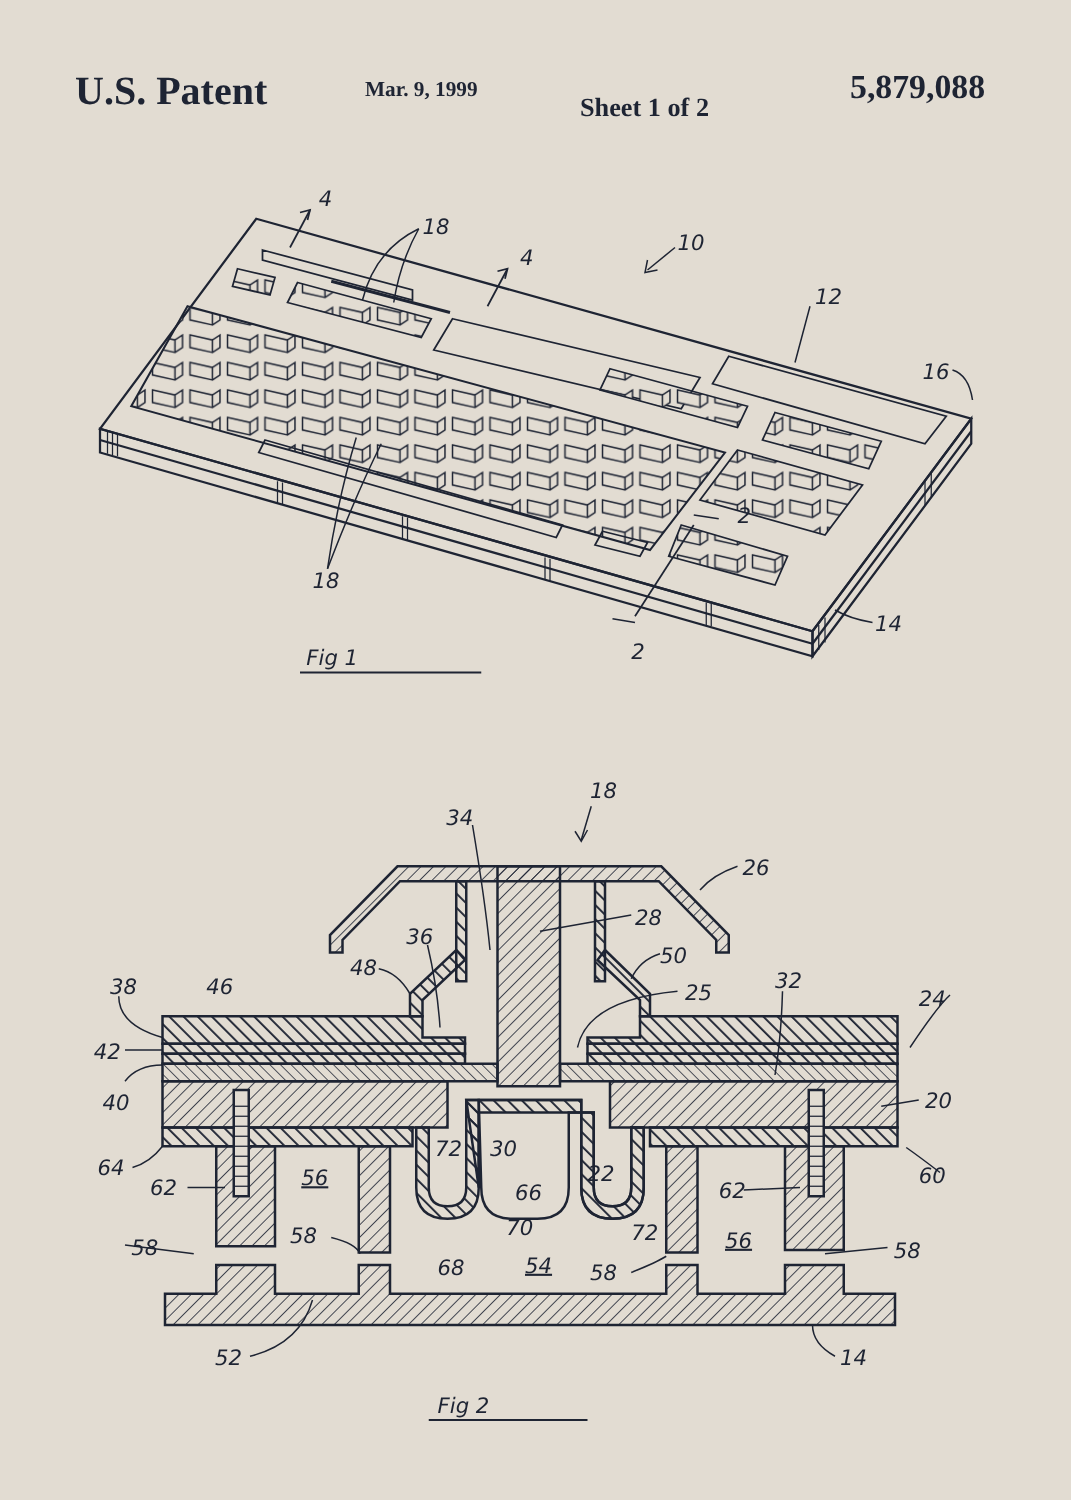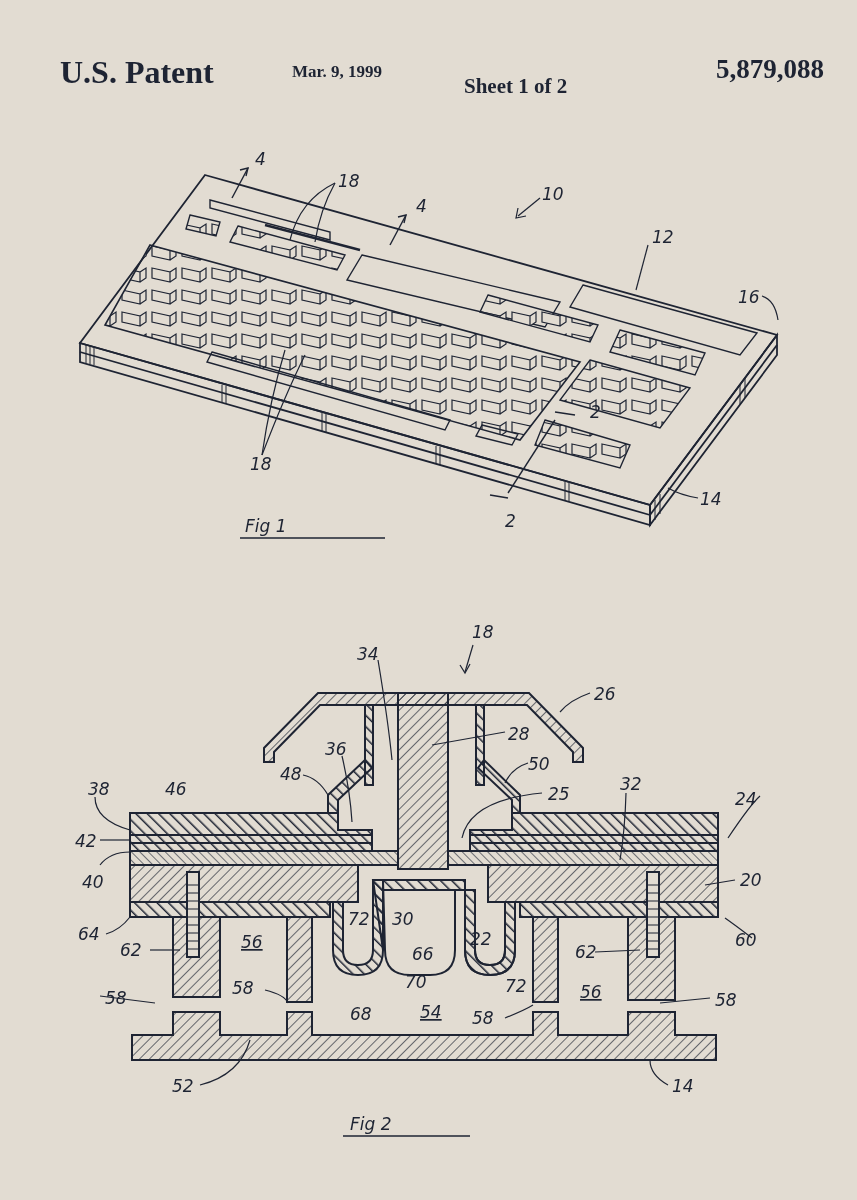--- a/index.html
+++ b/index.html
@@ -1,21 +1,21 @@
 <!DOCTYPE html>
 <html><head>
 <meta charset="utf-8">
 <style>
   html,body{margin:0;padding:0;}
   body{width:857px;height:1200px;background:#e2dcd2;position:relative;overflow:hidden;font-family:"Liberation Serif",serif;color:#1e2433;}
   .hdr{position:absolute;top:52px;font-weight:bold;font-family:"Liberation Serif",serif;color:#1e2433;white-space:nowrap;}
   #h-left{left:60px;font-size:32px;top:54px;}
   #h-date{left:292px;font-size:17px;top:62px;text-align:right;}
   #h-sheet{left:464px;font-size:21px;top:74px;}
-  #h-num{left:680px;font-size:27px;top:54px;margin-left:36px;}
+  #h-num{left:680px;font-size:27px;top:54px;}
   svg{position:absolute;left:0;top:0;}
   .lbl{font-family:"DejaVu Sans",sans-serif;font-style:italic;font-size:17px;fill:#1e2433;}
 </style>
 </head>
 <body>
 
 <div class="hdr" id="h-left">U.S. Patent</div>
 <div class="hdr" id="h-date">Mar. 9, 1999</div>
 <div class="hdr" id="h-sheet">Sheet 1 of 2</div>
 <div class="hdr" id="h-num">5,879,088</div>

